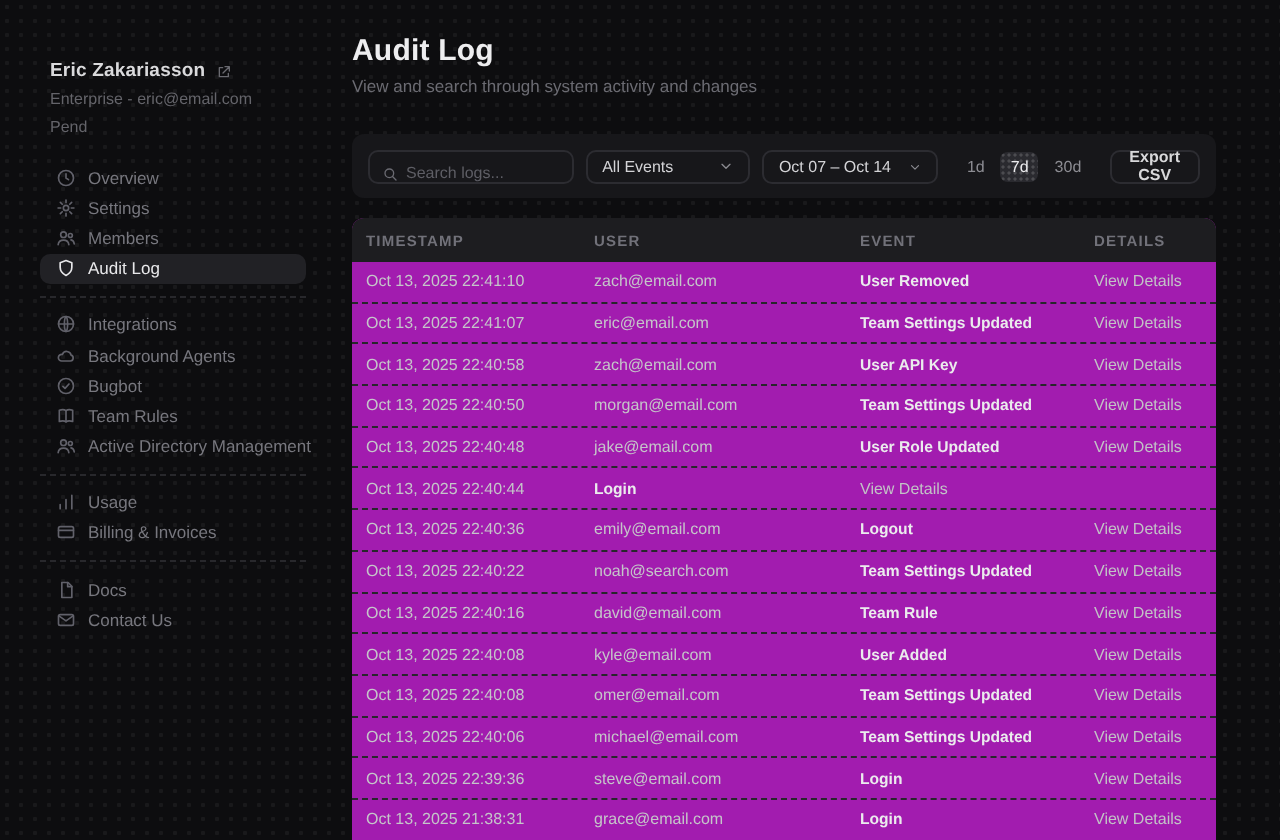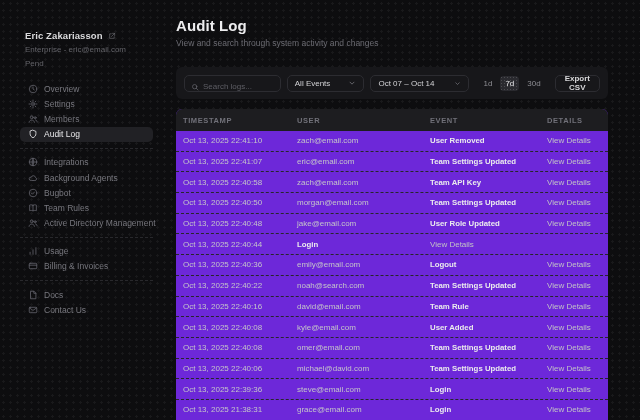--- a/index.html
+++ b/index.html
@@ -51,38 +51,38 @@
   .searchbox input::placeholder { color:#5e5e65; }
   .selectbox {
     width:95px; height:17px; border:1px solid #2c2c31; border-radius:5px;
     display:flex; align-items:center; justify-content:space-between; padding:0 7px; cursor:pointer;
   }
   .selectbox .sel-label { font-size:8px; color:#d3d3d6; }
   .selectbox .ic, .daterange .ic { color:#8a8a90; }
   .toolbar-right { margin-left:auto; display:flex; align-items:center; gap:9px; }
   .daterange {
     height:17px; border:1px solid #2c2c31; border-radius:5px;
-    display:flex; align-items:center; gap:20px; padding:0 7px; cursor:pointer;
+    display:flex; align-items:center; gap:9px; padding:0 7px; cursor:pointer;
   }
   .daterange .dr-label { font-size:8px; color:#d3d3d6; white-space:nowrap; }
   .seg { display:flex; align-items:center; gap:3px; }
   .seg-btn { font-size:8px; color:#8d8d93; padding:3px 5px; border-radius:4px; cursor:pointer; }
   .seg-btn.active {
     color:#ececee; background-color:#2a2a2f;
     background-image:radial-gradient(circle, rgba(255,255,255,0.16) .7px, transparent .9px);
     background-size:3px 3px;
   }
   .export-btn {
     height:17px; border:1px solid #2c2c31; border-radius:5px; padding:0 9px;
     display:flex; align-items:center; font-size:8px; font-weight:700; color:#d8d8da; cursor:pointer; background:transparent;
     font-family:"Liberation Sans",sans-serif;
   }
 
   
-  .table-card { margin-top:10px; height:312px; background:#6d28d9; border-radius:6px 6px 0 0; overflow:hidden; }
+  .table-card { margin-top:10px; height:312px; background:#a21caf; border-radius:6px 6px 0 0; overflow:hidden; }
   .thead {
     height:22px; background:#1d1d20; display:grid; grid-template-columns:114px 133px 117px 1fr;
     align-items:center; padding-left:7px;
   }
   .th { font-size:7.5px; font-weight:700; letter-spacing:.6px; color:#717179; text-transform:uppercase; }
   .trow {
     height:20.7px; display:grid; grid-template-columns:114px 133px 117px 1fr;
     align-items:center; padding-left:7px; border-bottom:1px dashed #27272b;
   }
   .td { font-size:8px; color:#c5c5c9; white-space:nowrap; }
@@ -287,21 +287,21 @@
         </div>
         <div class="trow">
           <span class="td">Oct 13, 2025 22:41:07</span>
           <span class="td">eric@email.com</span>
           <span class="td event">Team Settings Updated</span>
           <span class="td details">View Details</span>
         </div>
         <div class="trow">
           <span class="td">Oct 13, 2025 22:40:58</span>
           <span class="td">zach@email.com</span>
-          <span class="td event">Team API Key</span>
+          <span class="td event">User API Key</span>
           <span class="td details">View Details</span>
         </div>
         <div class="trow">
           <span class="td">Oct 13, 2025 22:40:50</span>
           <span class="td">morgan@email.com</span>
           <span class="td event">Team Settings Updated</span>
           <span class="td details">View Details</span>
         </div>
         <div class="trow">
           <span class="td">Oct 13, 2025 22:40:48</span>
@@ -339,21 +339,21 @@
           <span class="td details">View Details</span>
         </div>
         <div class="trow">
           <span class="td">Oct 13, 2025 22:40:08</span>
           <span class="td">omer@email.com</span>
           <span class="td event">Team Settings Updated</span>
           <span class="td details">View Details</span>
         </div>
         <div class="trow">
           <span class="td">Oct 13, 2025 22:40:06</span>
-          <span class="td">michael@david.com</span>
+          <span class="td">michael@email.com</span>
           <span class="td event">Team Settings Updated</span>
           <span class="td details">View Details</span>
         </div>
         <div class="trow">
           <span class="td">Oct 13, 2025 22:39:36</span>
           <span class="td">steve@email.com</span>
           <span class="td event">Login</span>
           <span class="td details">View Details</span>
         </div>
         <div class="trow">

